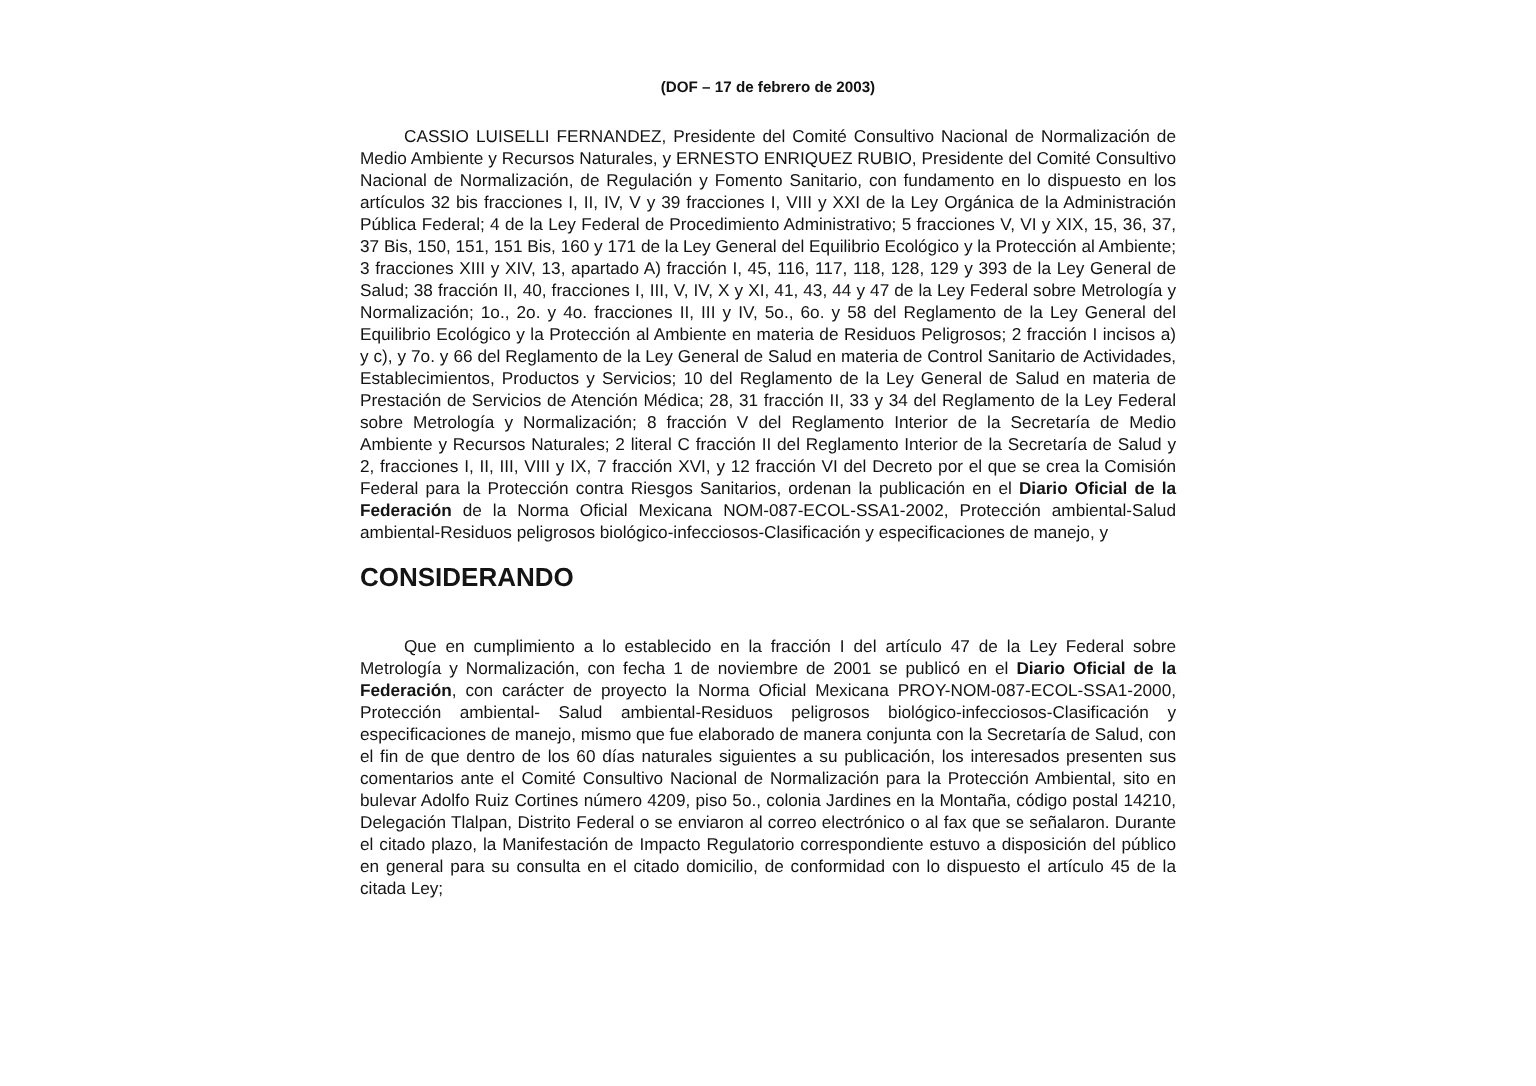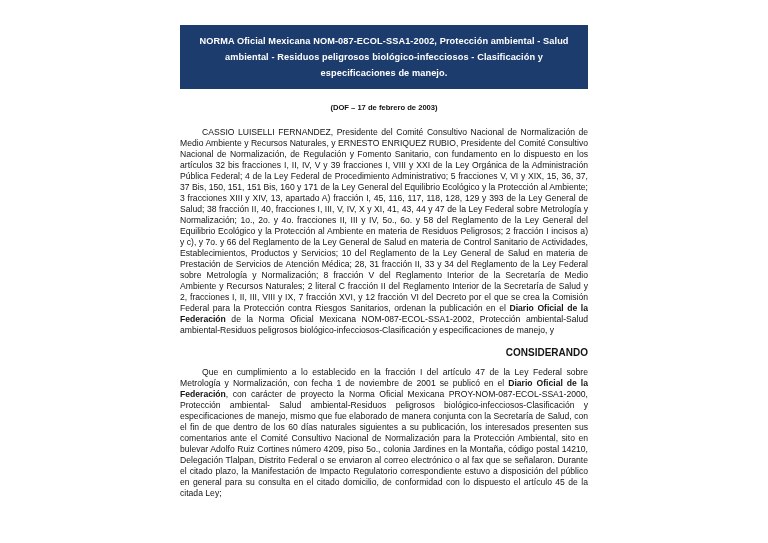--- a/index.html
+++ b/index.html
@@ -12,32 +12,29 @@
     color:#fff;font-weight:bold;text-align:center;
     font-size:9.2px;line-height:1.75;padding:8px 14px;letter-spacing:.1px;
   }
   .dof{
     text-align:center;font-weight:bold;font-size:7.6px;
     margin:14px 0 15px;color:#111;
   }
   .doc-body{font-size:8.6px;line-height:11px;}
   .doc-body p{margin:0 0 7px;}
   p.para{text-align:justify;text-indent:22px;}
-  p.heading{text-align:right;font-weight:bold;text-indent:0;margin:11px 0 9px;font-size:10px;}
+  p.heading{text-align:left;font-weight:bold;text-indent:0;margin:11px 0 24px;font-size:13px;}
   .b{font-weight:bold;}
 </style>
 </head>
 <body>
 
 <div class="page">
   <div class="content">
 
-    <div class="title-box" style="background-color: rgb(29, 60, 110);">
-      <span>NORMA Oficial Mexicana NOM-087-ECOL-SSA1-2002, Protección ambiental - Salud ambiental - Residuos peligrosos biológico-infecciosos - Clasificación y especificaciones de manejo.</span>
-    </div>
 
     <div class="dof">(DOF – 17 de febrero de 2003)</div>
 
     <div class="doc-body">
         <p class="para"><span>CASSIO LUISELLI FERNANDEZ, Presidente del Comité Consultivo Nacional de Normalización de Medio Ambiente y Recursos Naturales, y ERNESTO ENRIQUEZ RUBIO, Presidente del Comité Consultivo Nacional de Normalización, de Regulación y Fomento Sanitario, con fundamento en lo dispuesto en los artículos 32 bis fracciones I, II, IV, V y 39 fracciones I, VIII y XXI de la Ley Orgánica de la Administración Pública Federal; 4 de la Ley Federal de Procedimiento Administrativo; 5 fracciones V, VI y XIX, 15, 36, 37, 37 Bis, 150, 151, 151 Bis, 160 y 171 de la Ley General del Equilibrio Ecológico y la Protección al Ambiente; 3 fracciones XIII y XIV, 13, apartado A) fracción I, 45, 116, 117, 118, 128, 129 y 393 de la Ley General de Salud; 38 fracción II, 40, fracciones I, III, V, IV, X y XI, 41, 43, 44 y 47 de la Ley Federal sobre Metrología y Normalización; 1o., 2o. y 4o. fracciones II, III y IV, 5o., 6o. y 58 del Reglamento de la Ley General del Equilibrio Ecológico y la Protección al Ambiente en materia de Residuos Peligrosos; 2 fracción I incisos a) y c), y 7o. y 66 del Reglamento de la Ley General de Salud en materia de Control Sanitario de Actividades, Establecimientos, Productos y Servicios; 10 del Reglamento de la Ley General de Salud en materia de Prestación de Servicios de Atención Médica; 28, 31 fracción II, 33 y 34 del Reglamento de la Ley Federal sobre Metrología y Normalización; 8 fracción V del Reglamento Interior de la Secretaría de Medio Ambiente y Recursos Naturales; 2 literal C fracción II del Reglamento Interior de la Secretaría de Salud y 2, fracciones I, II, III, VIII y IX, 7 fracción XVI, y 12 fracción VI del Decreto por el que se crea la Comisión Federal para la Protección contra Riesgos Sanitarios, ordenan la publicación en el </span><span class="b">Diario Oficial de la Federación</span><span> de la Norma Oficial Mexicana NOM-087-ECOL-SSA1-2002, Protección ambiental-Salud ambiental-Residuos peligrosos biológico-infecciosos-Clasificación y especificaciones de manejo, y</span></p>
         <p class="heading"><span class="b">CONSIDERANDO</span></p>
         <p class="para"><span>Que en cumplimiento a lo establecido en la fracción I del artículo 47 de la Ley Federal sobre Metrología y Normalización, con fecha 1 de noviembre de 2001 se publicó en el </span><span class="b">Diario Oficial de la Federación</span><span>, con carácter de proyecto la Norma Oficial Mexicana PROY-NOM-087-ECOL-SSA1-2000, Protección ambiental- Salud ambiental-Residuos peligrosos biológico-infecciosos-Clasificación y especificaciones de manejo, mismo que fue elaborado de manera conjunta con la Secretaría de Salud, con el fin de que dentro de los 60 días naturales siguientes a su publicación, los interesados presenten sus comentarios ante el Comité Consultivo Nacional de Normalización para la Protección Ambiental, sito en bulevar Adolfo Ruiz Cortines número 4209, piso 5o., colonia Jardines en la Montaña, código postal 14210, Delegación Tlalpan, Distrito Federal o se enviaron al correo electrónico o al fax que se señalaron. Durante el citado plazo, la Manifestación de Impacto Regulatorio correspondiente estuvo a disposición del público en general para su consulta en el citado domicilio, de conformidad con lo dispuesto el artículo 45 de la citada Ley;</span></p>
       </div>
 
   </div>

